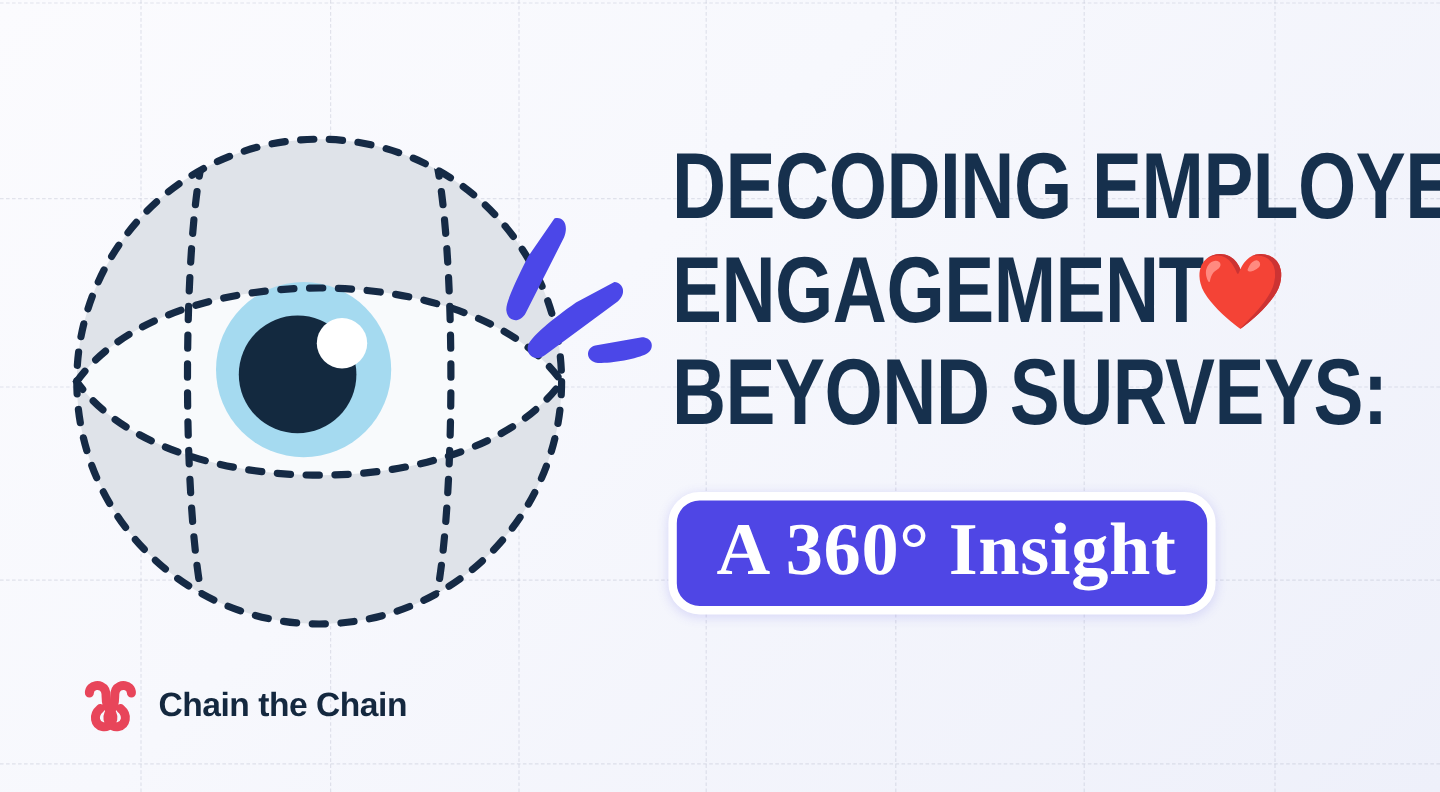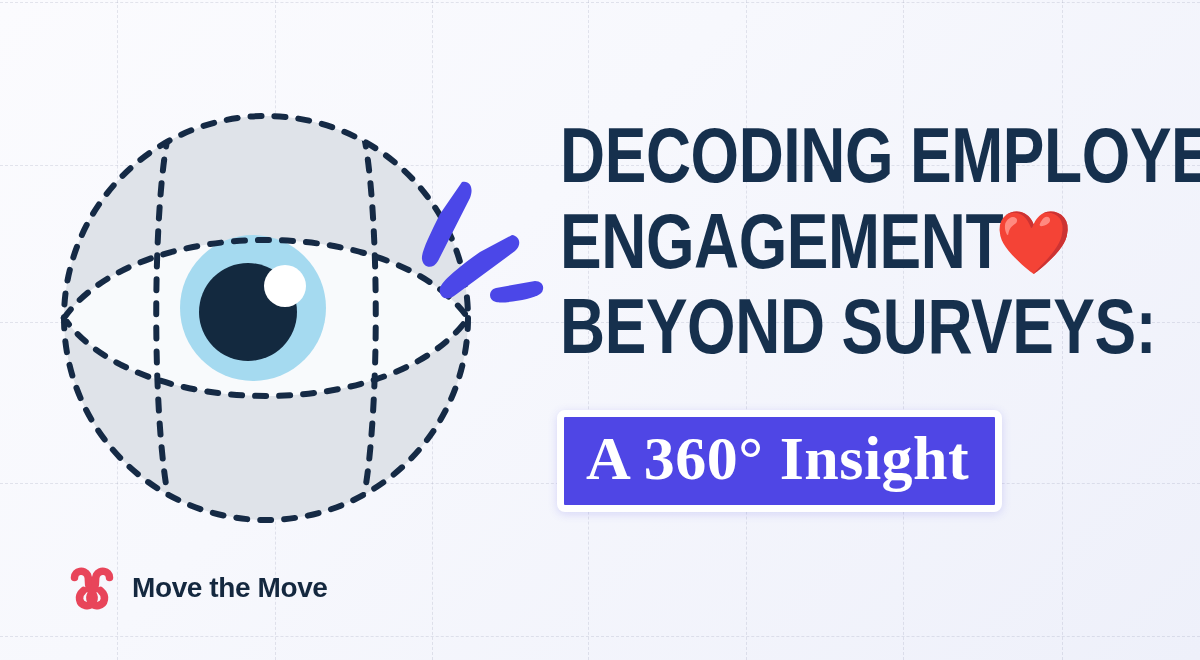--- a/index.html
+++ b/index.html
@@ -89,22 +89,22 @@
   
   .badge-wrap {
     position: absolute;
     left: 557px;
     top: 410px;
   }
   .badge {
     display: inline-block;
     background: #4f46e5;
     border: 7px solid #ffffff;
-    border-radius: 8px;
-    padding: 10px 26px 16px 22px;
+    border-radius: 26px;
+    padding: 10px 26px 16px 33px;
     box-shadow: 0 2px 10px rgba(79, 70, 229, 0.18);
   }
   .badge-text {
     font-family: "Liberation Serif", "DejaVu Serif", serif;
     font-weight: 700;
     font-size: 62px;
     line-height: 1.0;
     color: #ffffff;
     letter-spacing: 0.5px;
     white-space: nowrap;
@@ -207,16 +207,16 @@
 
   <div class="logo">
     <div class="logo-mark">
       <svg viewBox="0 0 52 52" xmlns="http://www.w3.org/2000/svg">
         <g fill="none" stroke="#e8455a" stroke-width="7.5" stroke-linecap="round">
           <path d="M8.5 15.5 C 8.5 8.5, 18.5 7, 21.5 13 C 24 18, 20 23, 26 30.5 C 31 37, 26 45, 19.5 43.5 C 13 42, 11 34, 17.5 28.5"></path>
           <path d="M43.5 15.5 C 43.5 8.5, 33.5 7, 30.5 13 C 28 18, 32 23, 26 30.5 C 21 37, 26 45, 32.5 43.5 C 39 42, 41 34, 34.5 28.5"></path>
         </g>
       </svg>
     </div>
-    <div class="logo-text">Move the Move</div>
+    <div class="logo-text">Chain the Chain</div>
   </div>
 
 </div>
 
 </body></html>

